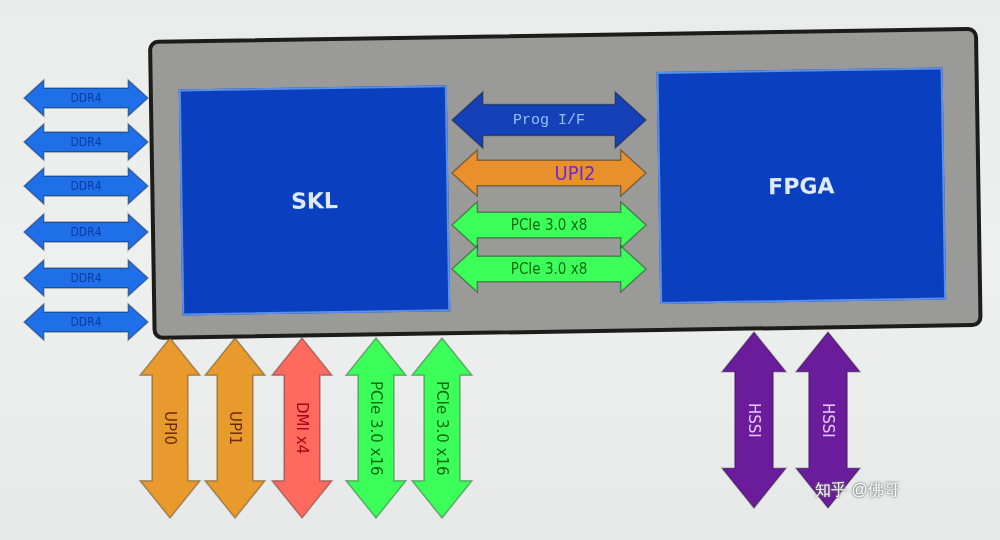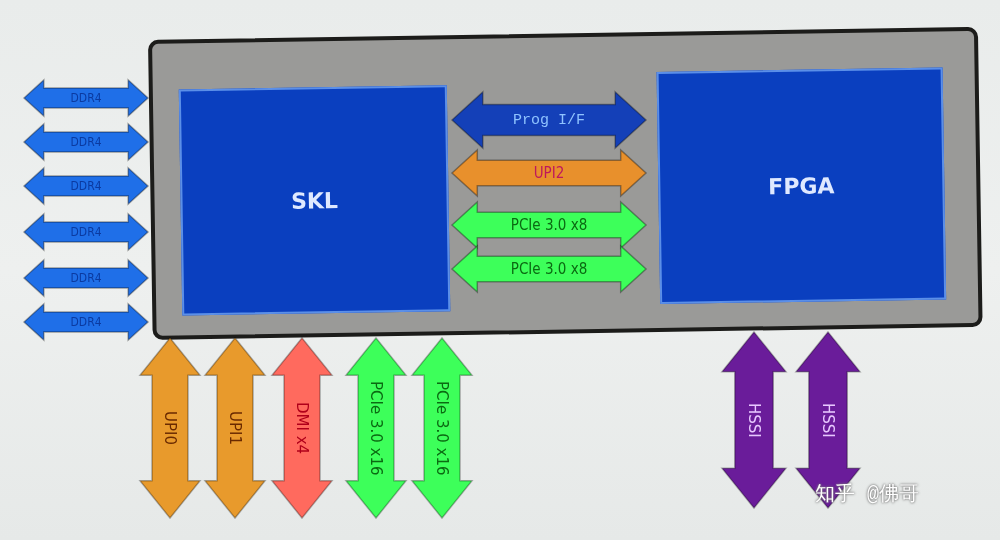--- a/index.html
+++ b/index.html
@@ -23,23 +23,23 @@
     position:absolute; display:flex; align-items:center; justify-content:center;
     font-family: "DejaVu Sans Condensed","DejaVu Sans", sans-serif;
     white-space:nowrap; pointer-events:none;
   }
   .vlabel {
     position:absolute; display:flex; align-items:center; justify-content:center;
     writing-mode: vertical-rl; white-space:nowrap; pointer-events:none;
     font-size:15px;
   }
   .watermark {
-    position:absolute; left:815px; top:480px; color:#ffffff; font-size:20px;
+    position:absolute; left:815px; top:480px; color:#ffffff; font-size:16px;
     text-shadow: 0 0 3px #777, 0 0 2px #777;
-    font-family: Liberation Mono, monospace;
+    font-family: Liberation Sans, sans-serif;
   }
 </style>
 </head>
 <body>
 
 <div class="package">
   <div class="die" style="left:26px; top:46px; width:264px; height:222px;">
     <span>SKL</span>
   </div>
   <div class="die" style="left:504px; top:36px; width:282px; height:228px;">
@@ -75,21 +75,21 @@
   </div>
 
 <div id="internal-group" style="">
     <svg class="arrow-svg" width="194" height="56" style="left: 452px; top: 92px;">
       <polygon points="0,28 30.800000000000004,0 30.800000000000004,12.599999999999998 163.2,12.599999999999998 163.2,0 194,28 163.2,56 163.2,43.400000000000006 30.800000000000004,43.400000000000006 30.800000000000004,56" fill="#1440b8" stroke="rgba(0,0,0,0.35)" stroke-width="1.5"></polygon>
     </svg>
     <div class="arrow-label" style="left: 452px; top: 92px; width: 194px; height: 56px; color: rgb(143, 195, 255); font-size: 15px; font-family: Liberation Mono, monospace;">Prog I/F</div>
     <svg class="arrow-svg" width="194" height="46" style="left: 452px; top: 150px;">
       <polygon points="0,23 25.3,0 25.3,10.35 168.7,10.35 168.7,0 194,23 168.7,46 168.7,35.65 25.3,35.65 25.3,46" fill="#e8902c" stroke="rgba(0,0,0,0.35)" stroke-width="1.5"></polygon>
     </svg>
-    <div class="arrow-label" style="left: 452px; top: 150px; width: 194px; height: 46px; color: #be185d; font-size: 15px;">UPI2</div>
+    <div class="arrow-label" style="left: 478px; top: 150px; width: 194px; height: 46px; color: #6d28d9; font-size: 20px;">UPI2</div>
     <svg class="arrow-svg" width="194" height="46" style="left: 452px; top: 202px;">
       <polygon points="0,23 25.3,0 25.3,10.35 168.7,10.35 168.7,0 194,23 168.7,46 168.7,35.65 25.3,35.65 25.3,46" fill="#3dff5a" stroke="rgba(0,0,0,0.35)" stroke-width="1.5"></polygon>
     </svg>
     <div class="arrow-label" style="left: 452px; top: 202px; width: 194px; height: 46px; color: rgb(11, 106, 18); font-size: 15px;">PCIe 3.0 x8</div>
     <svg class="arrow-svg" width="194" height="46" style="left: 452px; top: 246px;">
       <polygon points="0,23 25.3,0 25.3,10.35 168.7,10.35 168.7,0 194,23 168.7,46 168.7,35.65 25.3,35.65 25.3,46" fill="#3dff5a" stroke="rgba(0,0,0,0.35)" stroke-width="1.5"></polygon>
     </svg>
     <div class="arrow-label" style="left: 452px; top: 246px; width: 194px; height: 46px; color: rgb(11, 106, 18); font-size: 15px;">PCIe 3.0 x8</div>
   </div>
 

